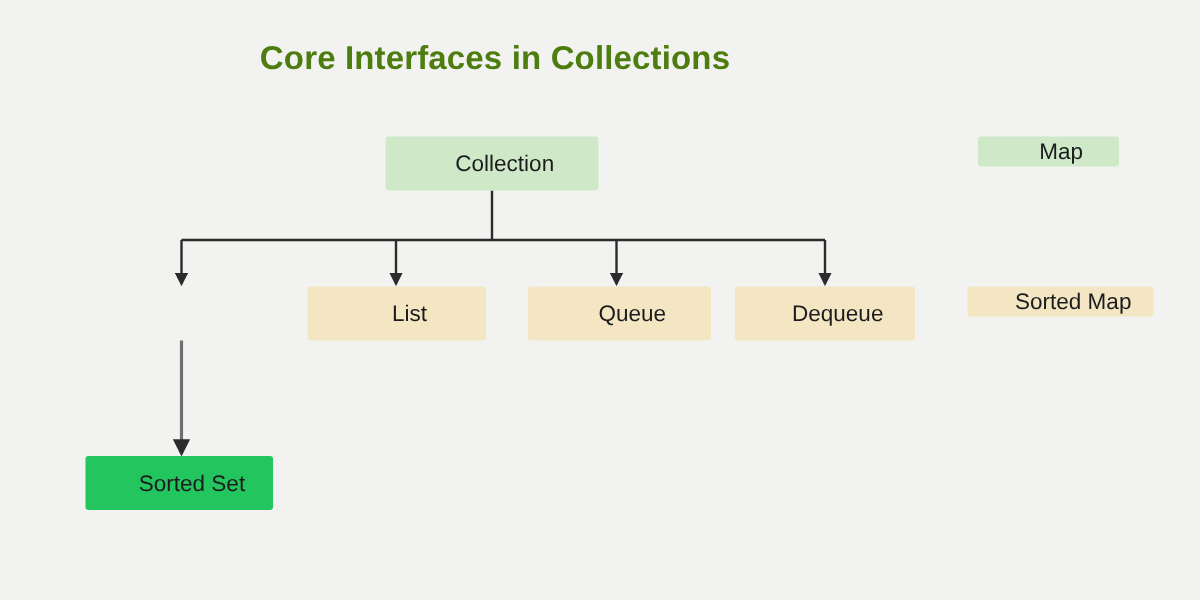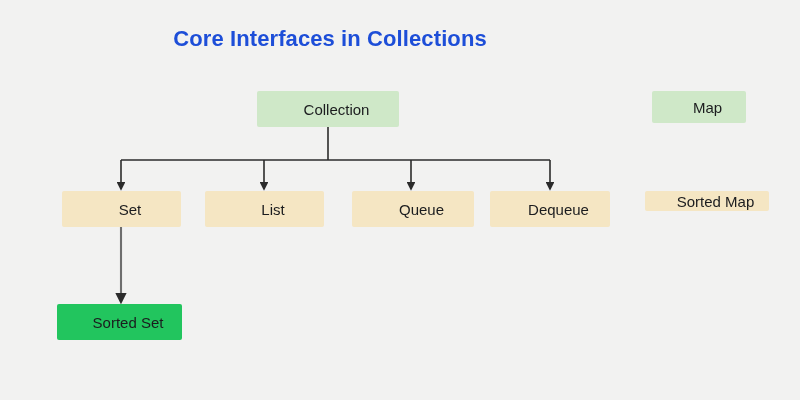--- a/index.html
+++ b/index.html
@@ -19,21 +19,21 @@
     height: 400px;
   }
   #title {
     position: absolute;
     left: 0;
     top: 26px;
     width: 660px;
     text-align: center;
     font-size: 22px;
     font-weight: bold;
-    color: #1d4ed8;
+    color: #4d7c0f;
     letter-spacing: 0.1px;
   }
   #edges {
     position: absolute;
     left: 0;
     top: 0;
     width: 800px;
     height: 400px;
   }
   .node {
@@ -75,27 +75,24 @@
     <path d="M 411 160 L 411 189" fill="none" stroke="#2b2b2b" stroke-width="1.6" marker-end="url(#arrow)"></path>
     <path d="M 550 160 L 550 189" fill="none" stroke="#2b2b2b" stroke-width="1.6" marker-end="url(#arrow)"></path>
 
     <path d="M 121 227 L 121 302" fill="none" stroke="#6e6e6e" stroke-width="2.1" marker-end="url(#arrow)"></path>
   </svg>
 
   <div class="node node-green" style="left:257px; top:91px; width:142px; height:36px;">
     <span>Collection</span>
   </div>
 
-  <div class="node node-green" style="left:652px; top:91px; width:94px; height:32px;text-align:center;">
+  <div class="node node-green" style="left:652px; top:91px; width:94px; height:20px;text-align:center;">
     <span>Map</span>
   </div>
 
-  <div class="node node-tan" style="left:62px; top:191px; width:119px; height:36px;">
-    <span>Set</span>
-  </div>
 
   <div class="node node-tan" style="left:205px; top:191px; width:119px; height:36px;">
     <span>List</span>
   </div>
 
   <div class="node node-tan" style="left:352px; top:191px; width:122px; height:36px;">
     <span>Queue</span>
   </div>
 
   <div class="node node-tan" style="left:490px; top:191px; width:120px; height:36px;text-align:center;">

